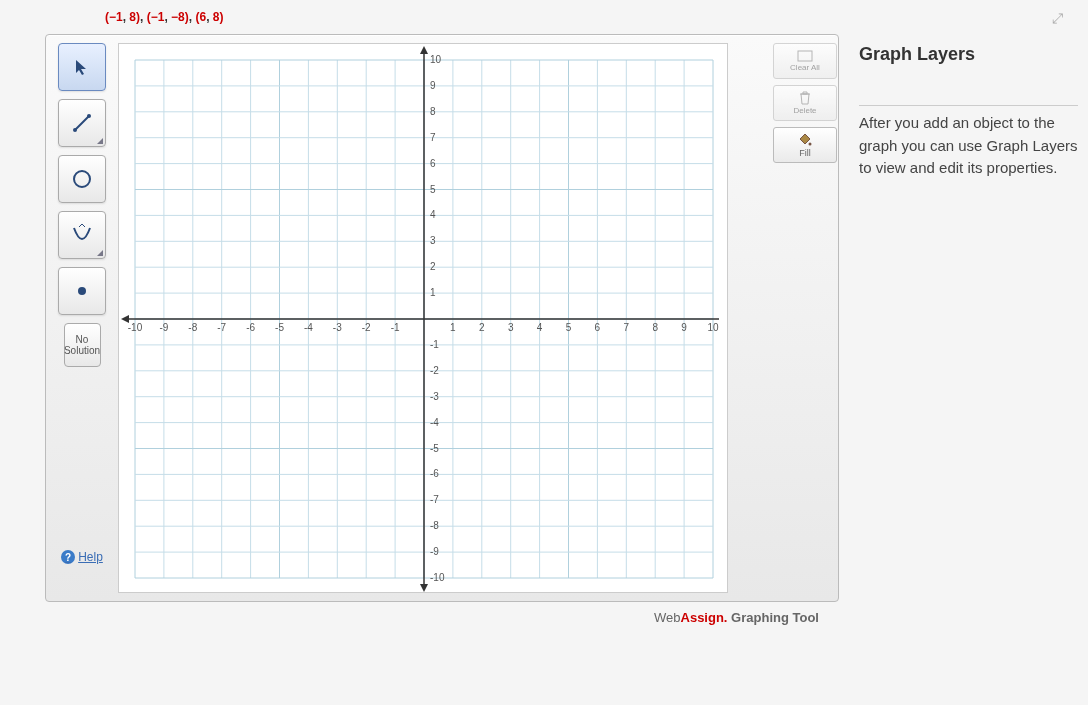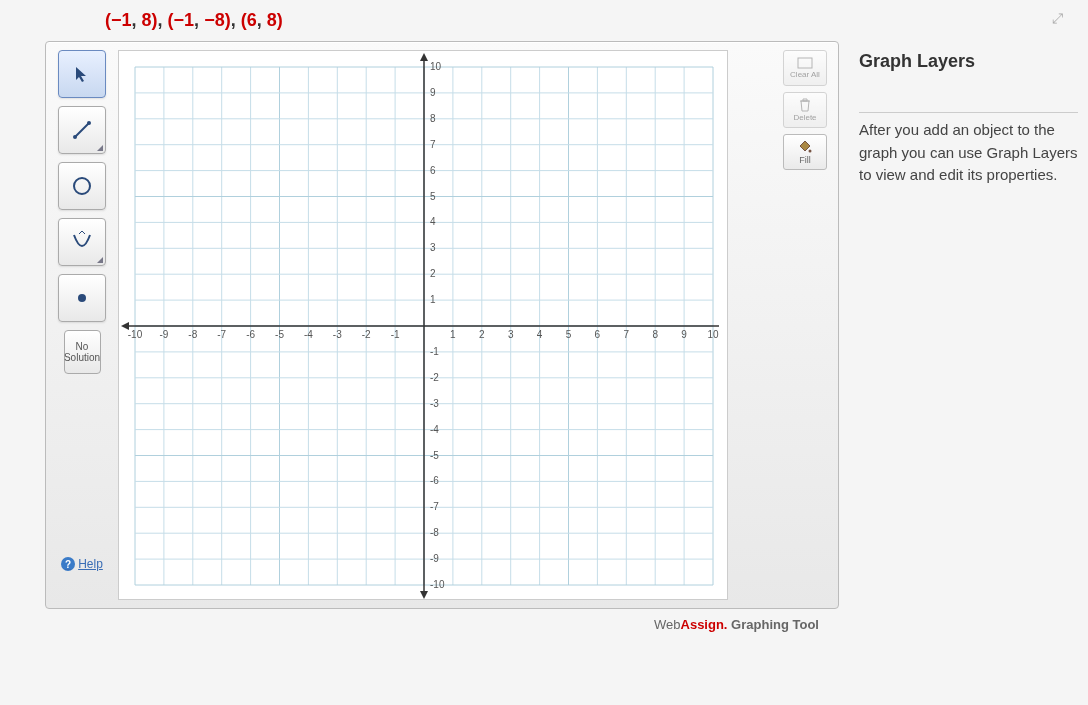--- a/index.html
+++ b/index.html
@@ -14,21 +14,21 @@
     .content {
       padding: 10px 10px 10px 45px;
     }
     .instruction {
       font-size: 16px;
       color: #333;
       font-weight: bold;
       margin-bottom: 6px;
     }
     .points {
-      font-size: 18px;
+      font-size: 12px;
       color: #333;
       font-weight: bold;
       margin-left: 60px;
       margin-bottom: 10px;
     }
     .points .neg { color: #c00; }
     .points .num { color: #c00; }
     .points .paren { color: #c00; }
     .workspace {
       display: flex;
@@ -120,21 +120,21 @@
     .tick-label { font-size: 10px; fill: #555; text-anchor: middle; }
     .tick-label-y { font-size: 10px; fill: #555; text-anchor: start; }
     .right-tools {
       width: 50px;
       display:flex;
       flex-direction:column;
       gap:6px;
       align-items:center;
     }
     .right-btn {
-      width: 44px;
+      width: 64px;
       height: 36px;
       background: linear-gradient(#fff,#eaeaea);
       border:1px solid #bbb;
       border-radius:3px;
       display:flex;
       flex-direction:column;
       align-items:center;
       justify-content:center;
       font-size:9px;
       color:#666;

